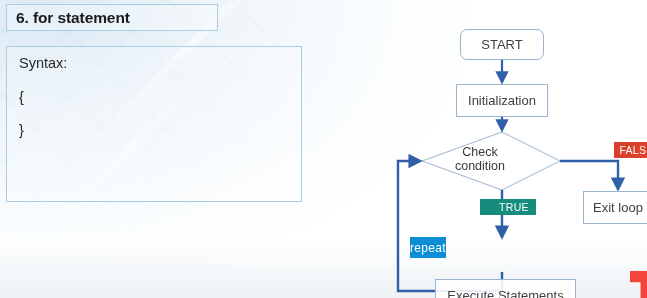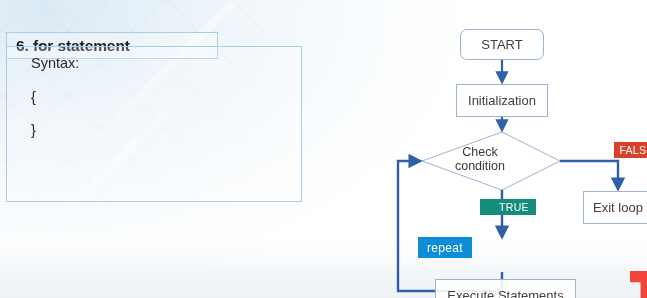--- a/index.html
+++ b/index.html
@@ -56,39 +56,38 @@
     left: 6px;
     top: 4px;
     width: 212px;
     height: 27px;
     border: 1px solid #a9cde2;
     background: rgba(255,255,255,.30);
     display: flex;
     align-items: center;
     padding-left: 9px;
     box-sizing: border-box;
-    margin-top: 28px;
   }
   .title-text {
     font-size: 15.5px;
     font-weight: bold;
     color: #1b1b1b;
     letter-spacing: -0.1px;
   }
 
   .syntax-box {
     position: absolute;
     left: 6px;
     top: 46px;
     width: 296px;
     height: 156px;
     border: 1px solid #a9cde2;
     background: rgba(255,255,255,.22);
     box-sizing: border-box;
-    padding: 9px 0 0 24px;
+    padding: 9px 0 0 12px;
   }
   .code-line {
     font-size: 14.5px;
     color: #2a2a2a;
     line-height: 1.0;
     margin-bottom: 19px;
     white-space: pre;
   }
   .code-line.kw { color: #5b9bc6; }
   .code-line.indent { padding-left: 54px; }
@@ -151,21 +150,21 @@
     display: flex;
     align-items: center;
     justify-content: center;
     color: #ffffff;
     font-size: 10.5px;
     letter-spacing: .3px;
     margin-left: 32px;
   }
   .tag.false { left: 222px; top: 142px; width: 45px; height: 16px; background: #d8412b; }
   .tag.true  { left: 88px;  top: 199px; width: 44px; height: 16px; background: #168d7c; padding-left: 12px; }
-  .tag.repeat{ left: 26px;  top: 237px; width: 54px; height: 21px; background: #0c8ed6; font-size: 12px; }
+  .tag.repeat{ left: 18px;  top: 237px; width: 36px; height: 21px; background: #0c8ed6; font-size: 12px; }
 
   .corner-mark {
     position: absolute;
     right: 0;
     bottom: 0;
     width: 17px;
     height: 33px;
     background: #f3453c;
     clip-path: polygon(0 18%, 100% 18%, 100% 100%, 62% 100%, 62% 52%, 0 52%);
   }

